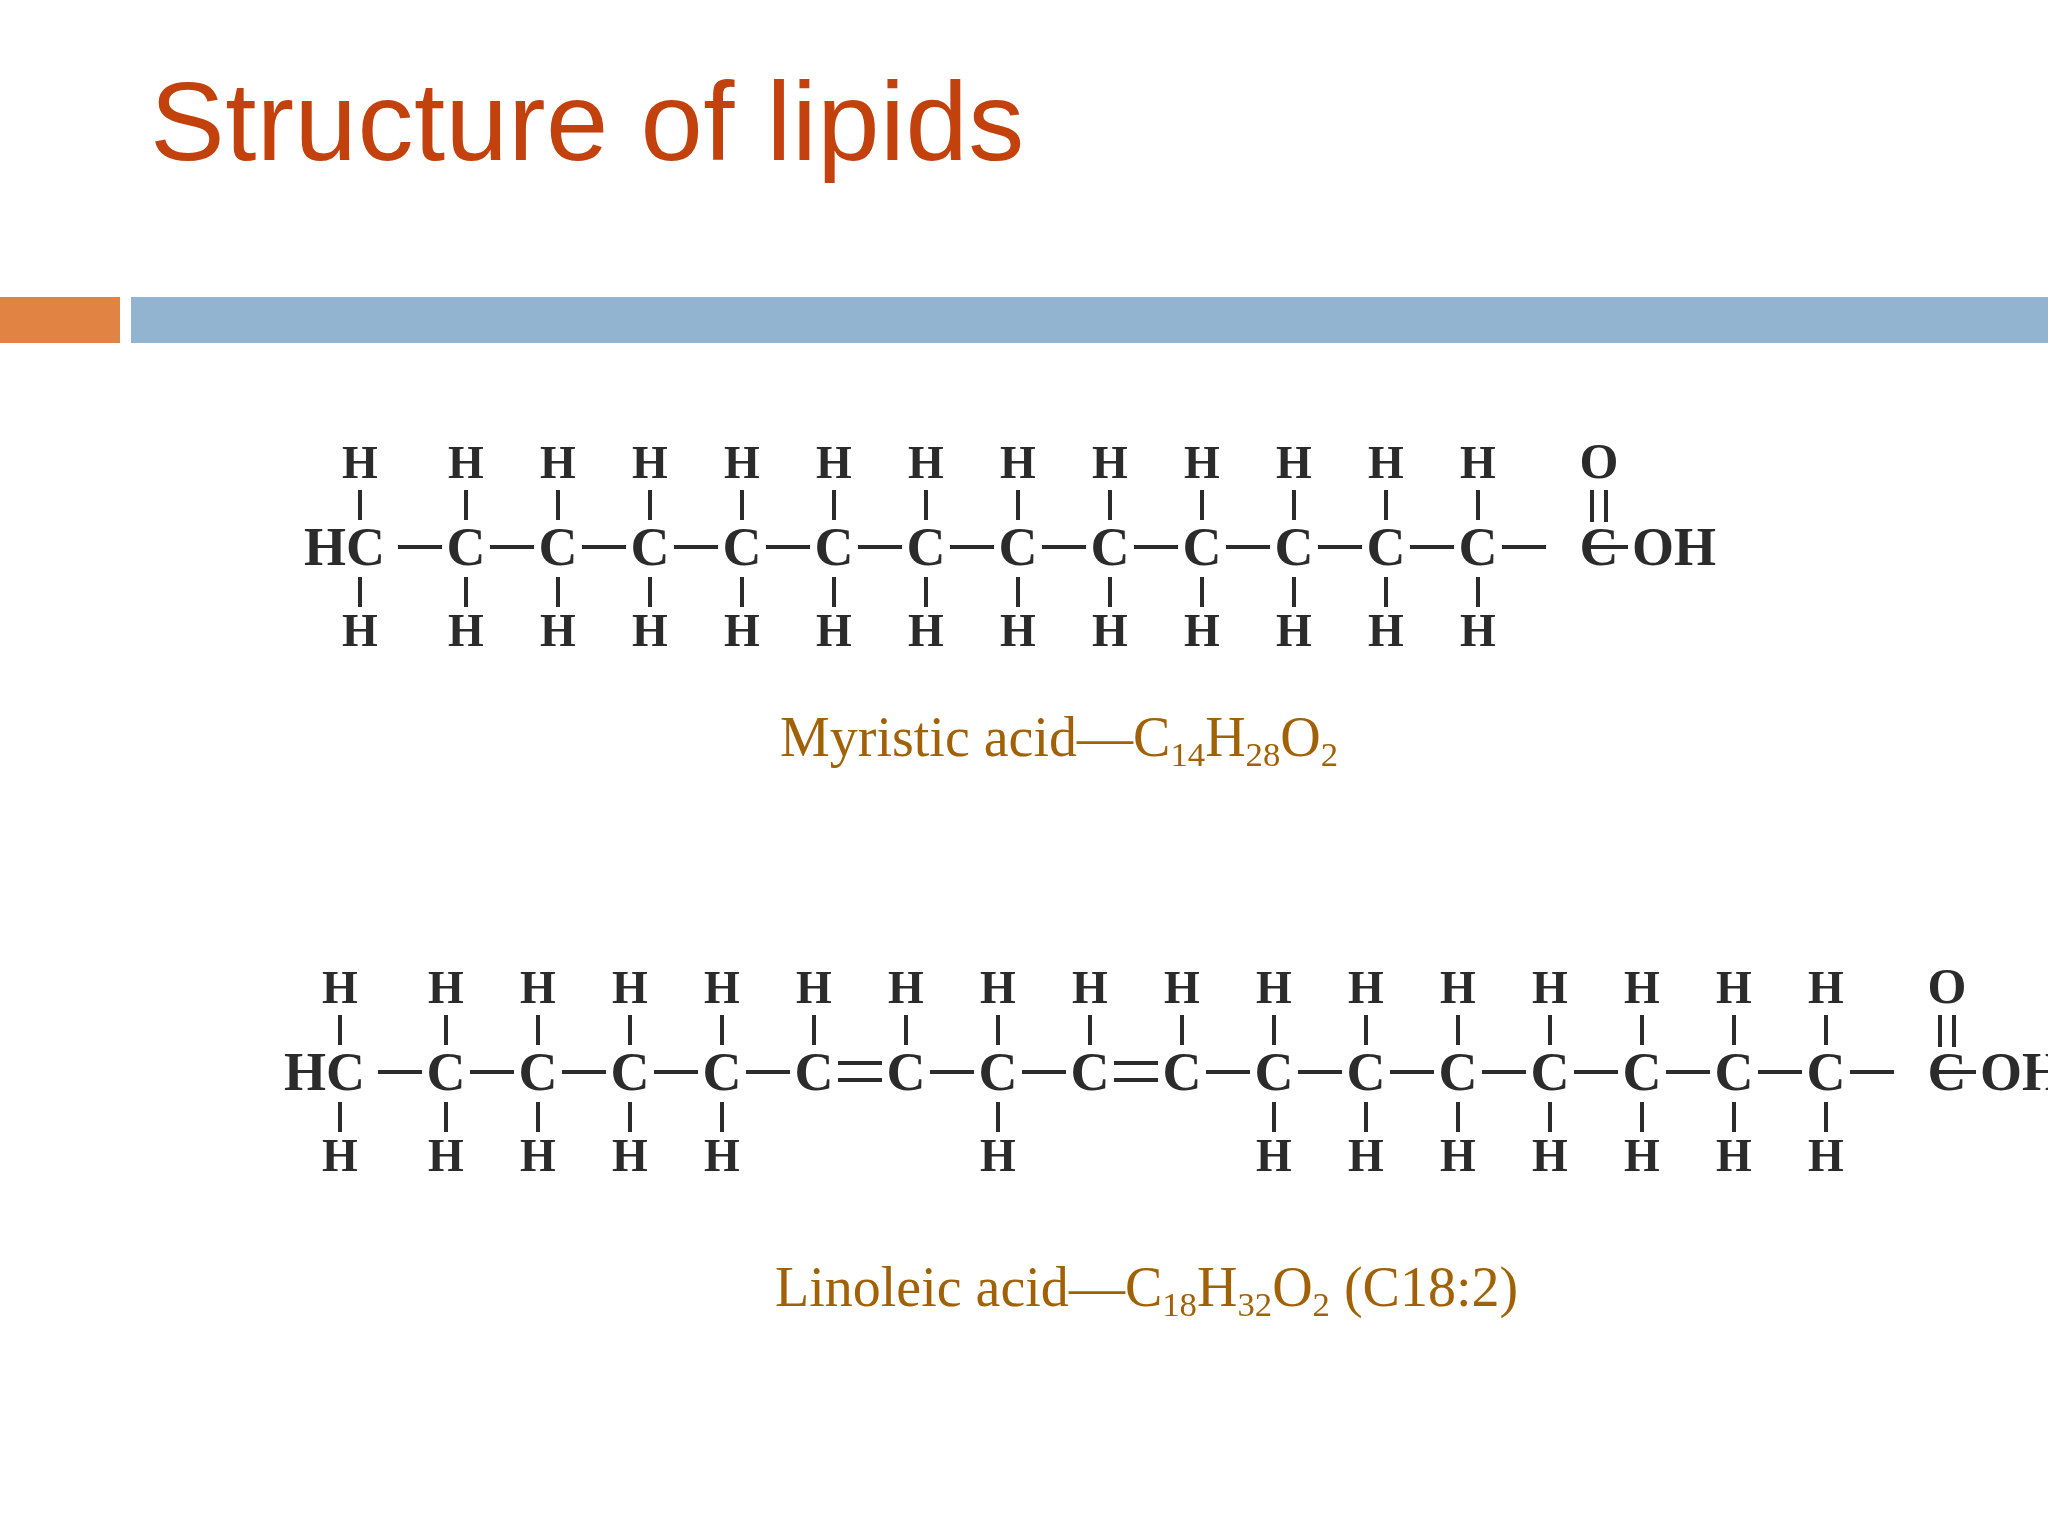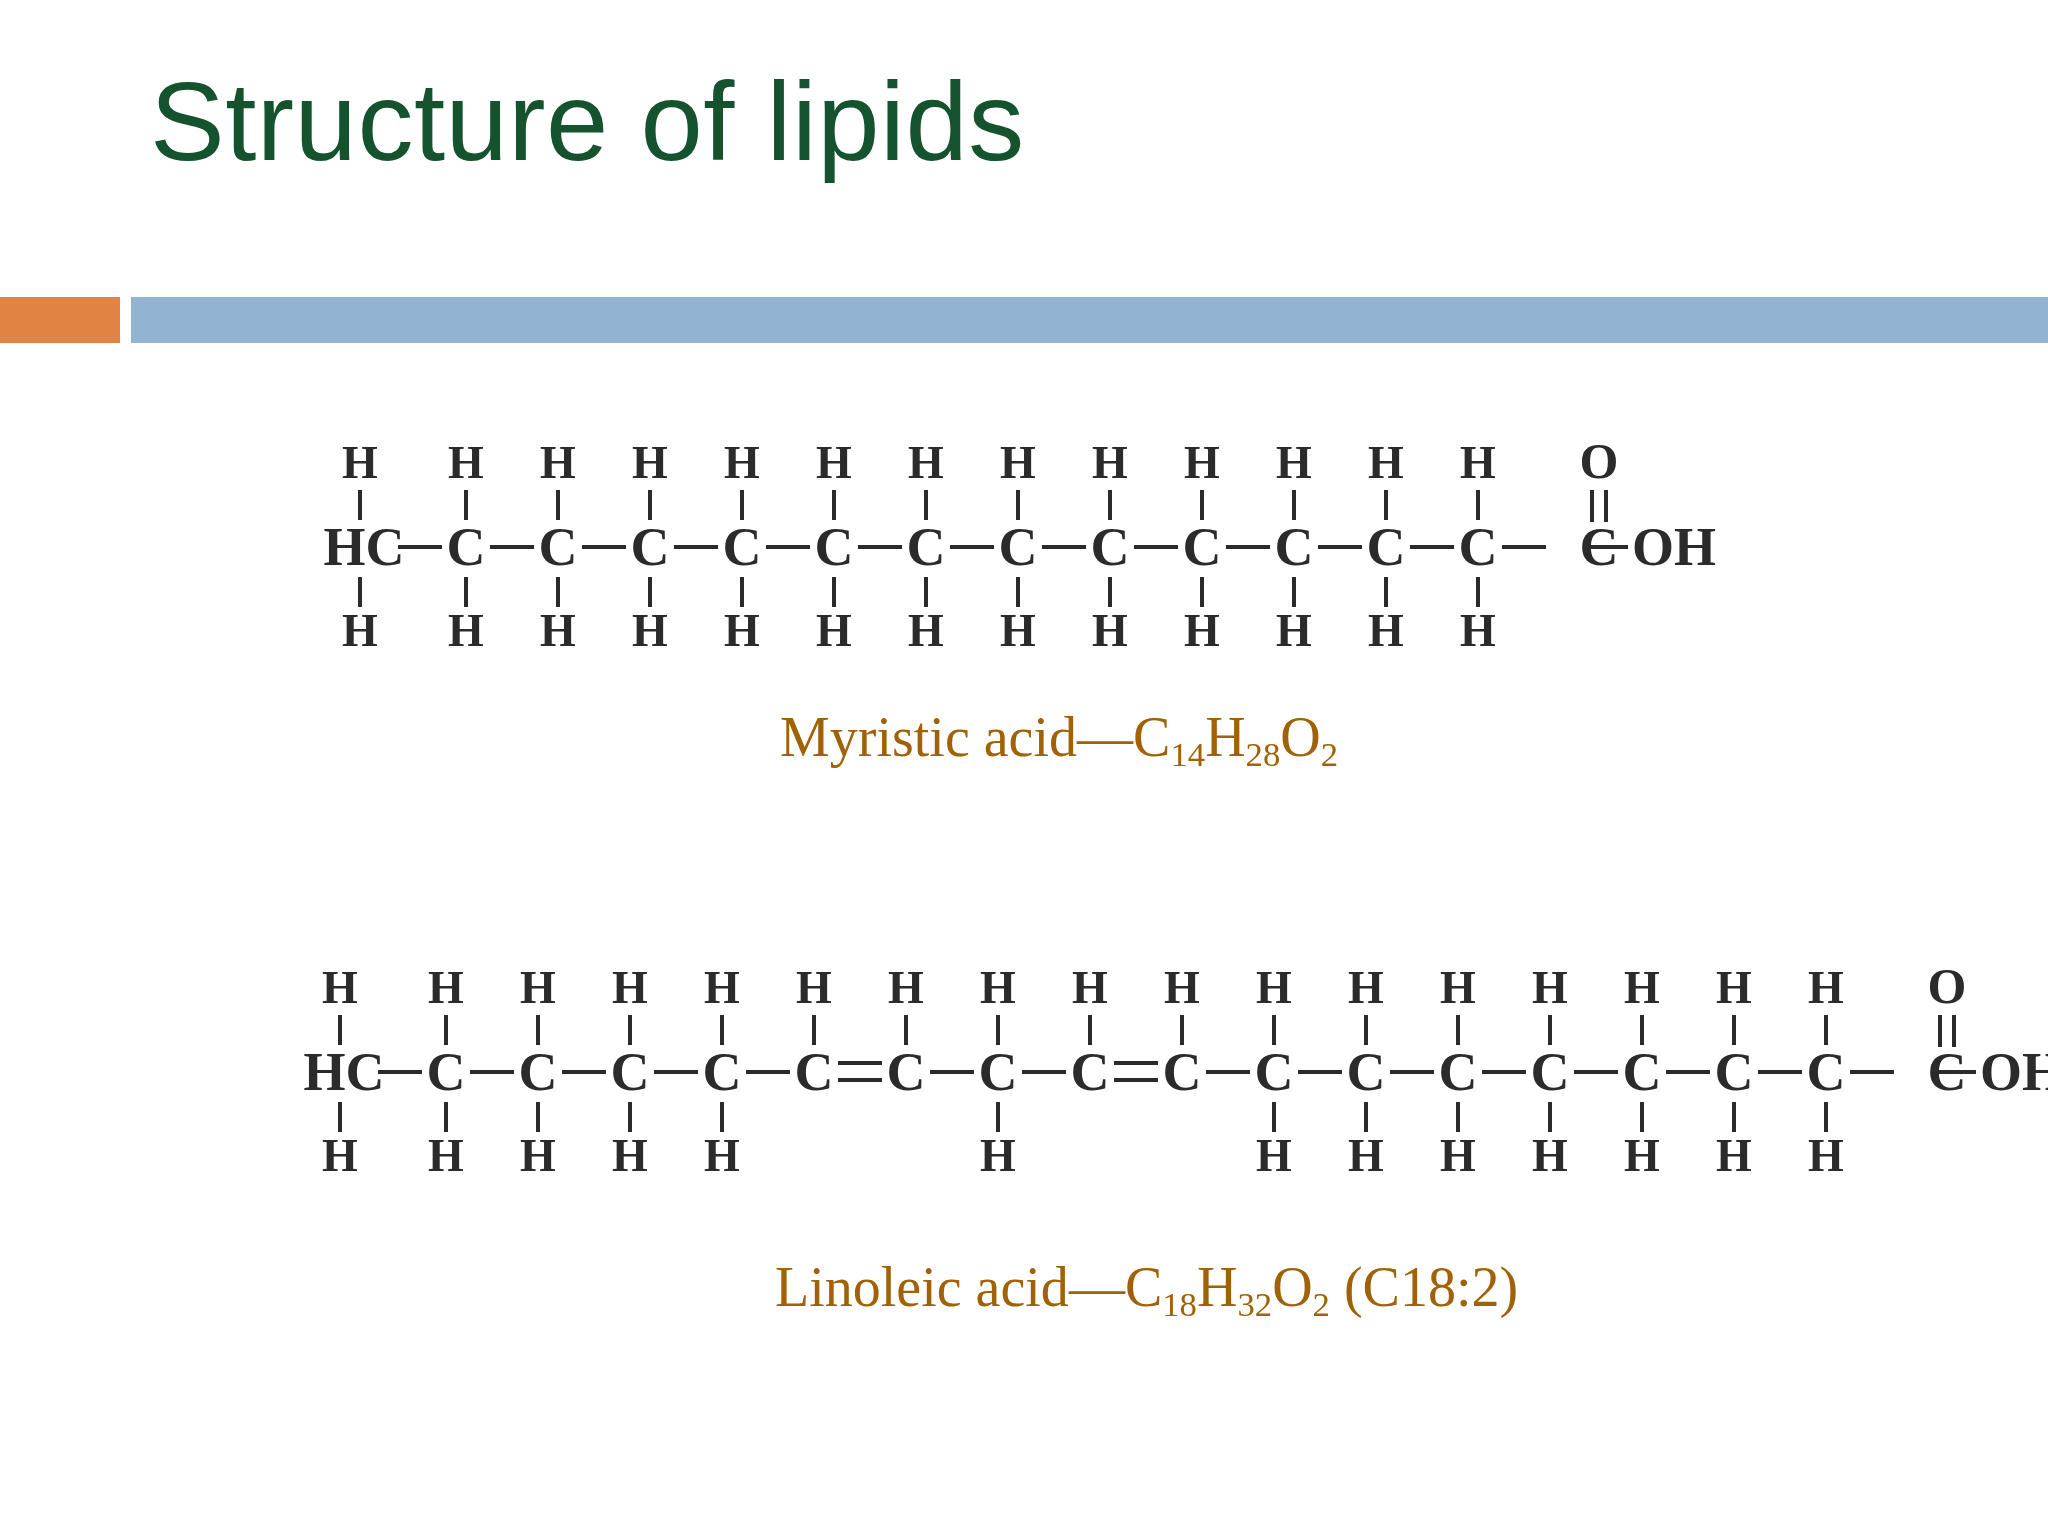--- a/index.html
+++ b/index.html
@@ -24,21 +24,21 @@
 
   
   .title {
     position: absolute;
     left: 150px;
     top: 62px;
     font-family: "Liberation Sans", sans-serif;
     font-size: 112px;
     line-height: 1.08;
     font-weight: 400;
-    color: #14532d;
+    color: #c2410c;
     letter-spacing: 0.5px;
     white-space: nowrap;
   }
 
   
   .bar-row {
     position: absolute;
     left: 0;
     top: 297px;
     width: 2048px;
@@ -90,21 +90,21 @@
     position: absolute;
     left: 0;
     top: 80px;
     width: 100%;
     text-align: center;
     font-size: 54px;
     line-height: 54px;
     font-weight: 600;
     letter-spacing: 0;
   }
-  .sym.lead { text-align: center; padding-left: 4px; }
+  .sym.lead { text-align: left; padding-left: 4px; }
 
   
   .h-top, .h-bot {
     position: absolute;
     left: 0;
     width: 100%;
     text-align: center;
     font-size: 46px;
     line-height: 46px;
     font-weight: 700;

